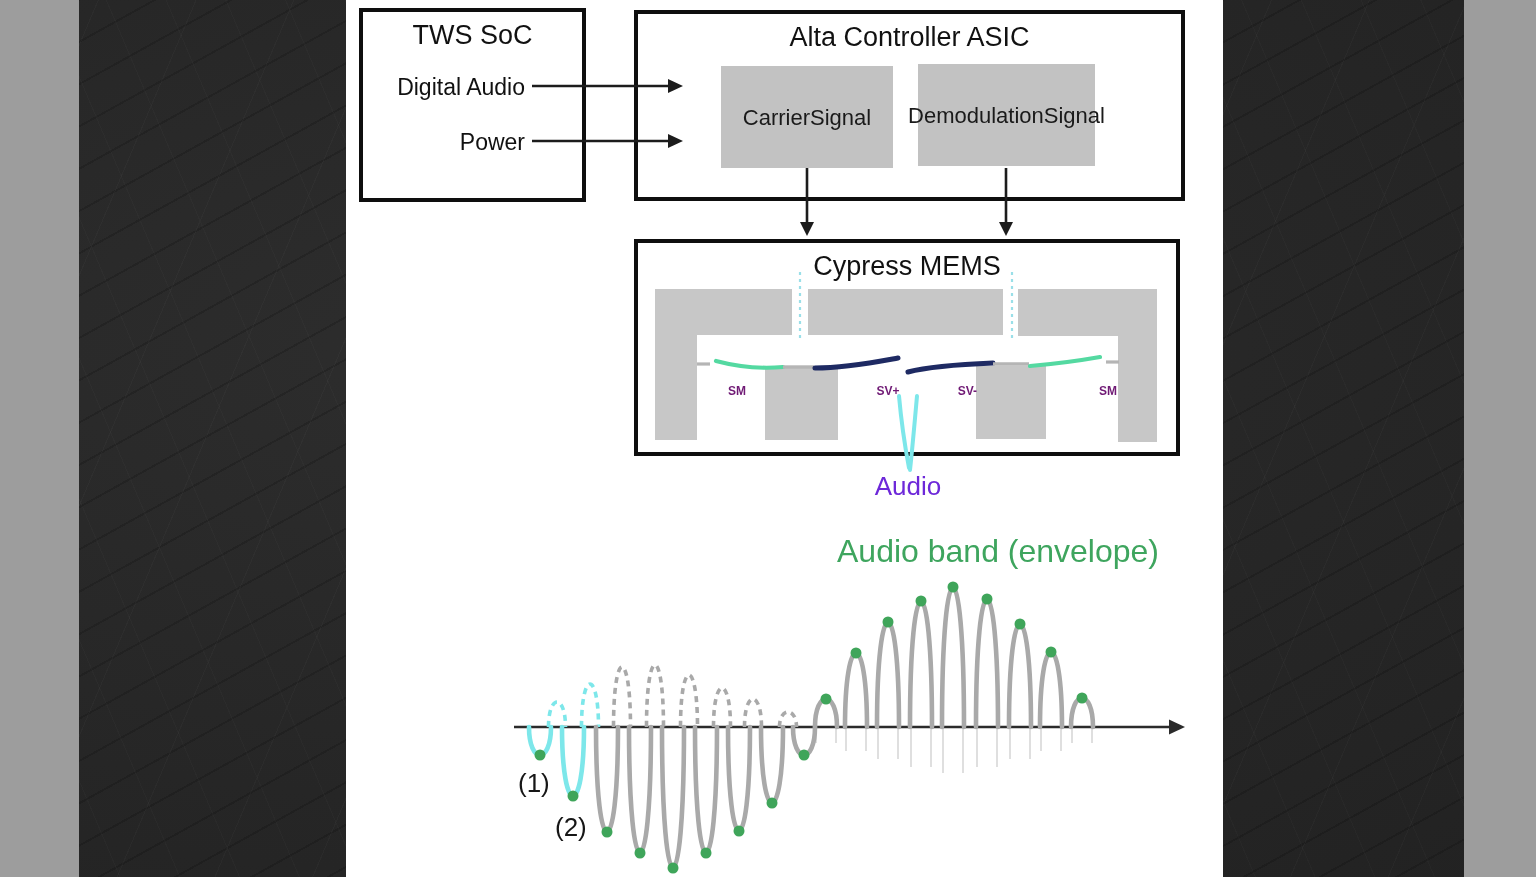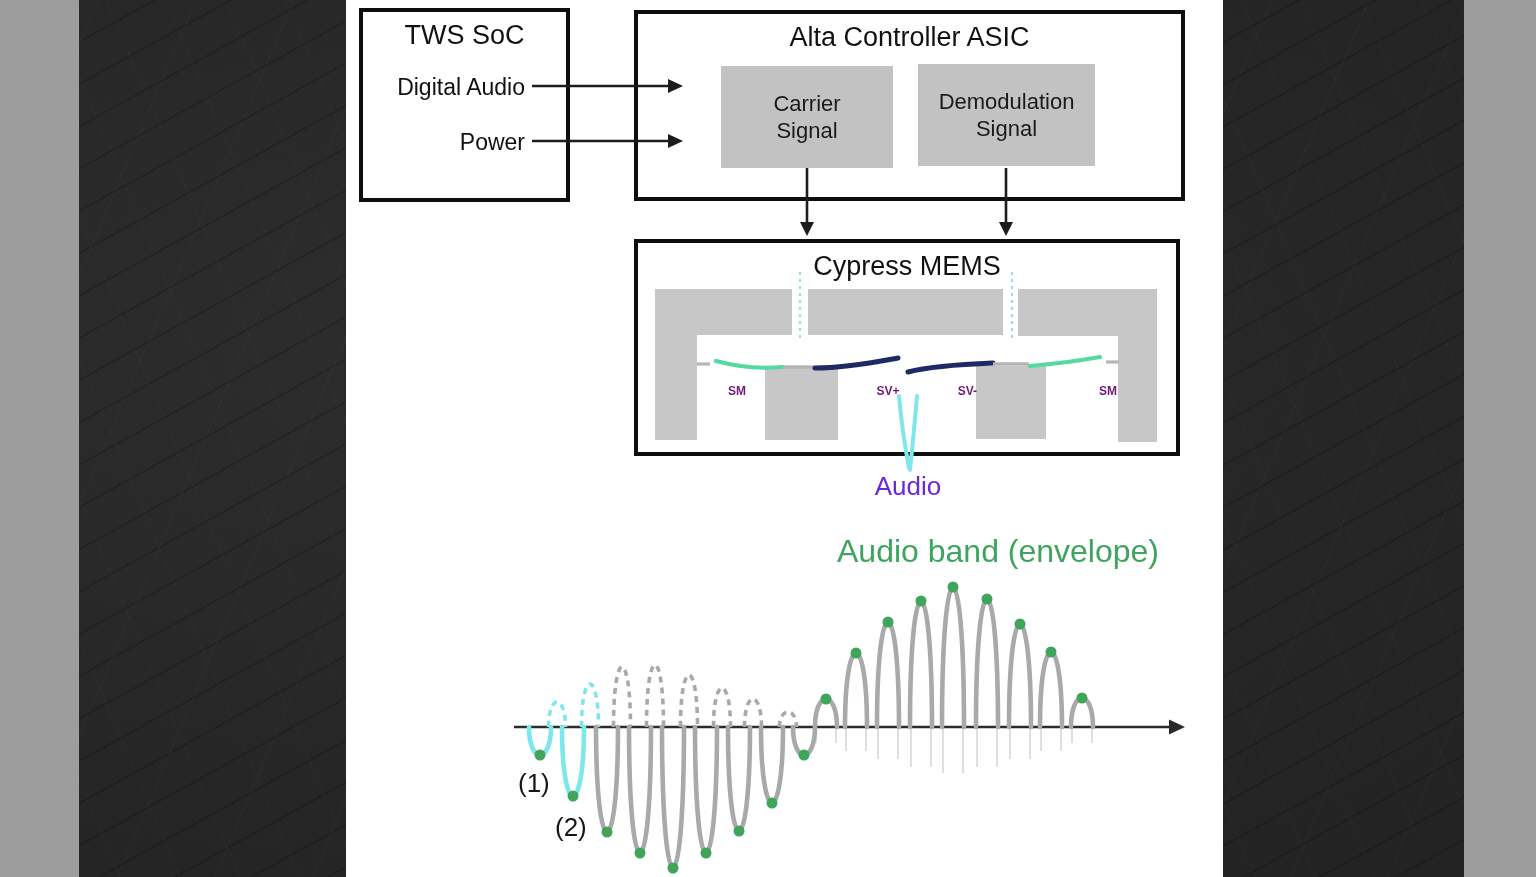--- a/index.html
+++ b/index.html
@@ -11,31 +11,31 @@
       repeating-linear-gradient(151deg, rgba(0,0,0,0.16) 0 2px, transparent 2px 37px),
       radial-gradient(ellipse at 30% 40%, #2d2d2d 0%, #262626 60%, #222 100%);
     font-family:"Liberation Sans", sans-serif;}
   .side-bar{position:absolute;top:0;height:877px;background:#9d9d9d;}
   .side-bar.left{left:0;width:79px;}
   .side-bar.right{left:1464px;width:72px;}
   .slide{position:absolute;left:346px;top:0;width:877px;height:877px;background:#ffffff;}
 
   
   .box{position:absolute;border:4px solid #0e0e0e;background:#fff;box-sizing:border-box;}
-  .box-tws{left:13px;top:8px;width:211px;height:194px;}
+  .box-tws{left:13px;top:8px;width:227px;height:194px;}
   .box-alta{left:288px;top:10px;width:551px;height:191px;}
   .box-mems{left:288px;top:239px;width:546px;height:217px;}
   .box-title{text-align:center;font-size:27px;color:#111;margin-top:8px;white-space:nowrap;}
   .mems-title{margin-top:8px;}
 
   .sig-label{position:absolute;font-size:23px;color:#111;text-align:right;width:139px;white-space:nowrap;}
   .lbl-digital{left:40px;top:74px;}
   .lbl-power{left:40px;top:129px;}
 
-  .module{position:absolute;background:#c2c2c2;display:flex;flex-direction:column;
+  .module{position:absolute;background:#c2c2c2;display:flex;
     align-items:center;justify-content:center;font-size:22px;color:#1a1a1a;line-height:27px;}
   .mod-carrier{left:375px;top:66px;width:172px;height:102px;}
   .mod-demod{left:572px;top:64px;width:177px;height:102px;}
 
   
   .sil{position:absolute;background:#c7c7c7;}
   .sil-l-bar{left:309px;top:289px;width:137px;height:46px;}
   .sil-l-col{left:309px;top:289px;width:42px;height:151px;}
   .sil-c-bar{left:462px;top:289px;width:195px;height:46px;}
   .sil-r-bar{left:672px;top:289px;width:139px;height:47px;}

